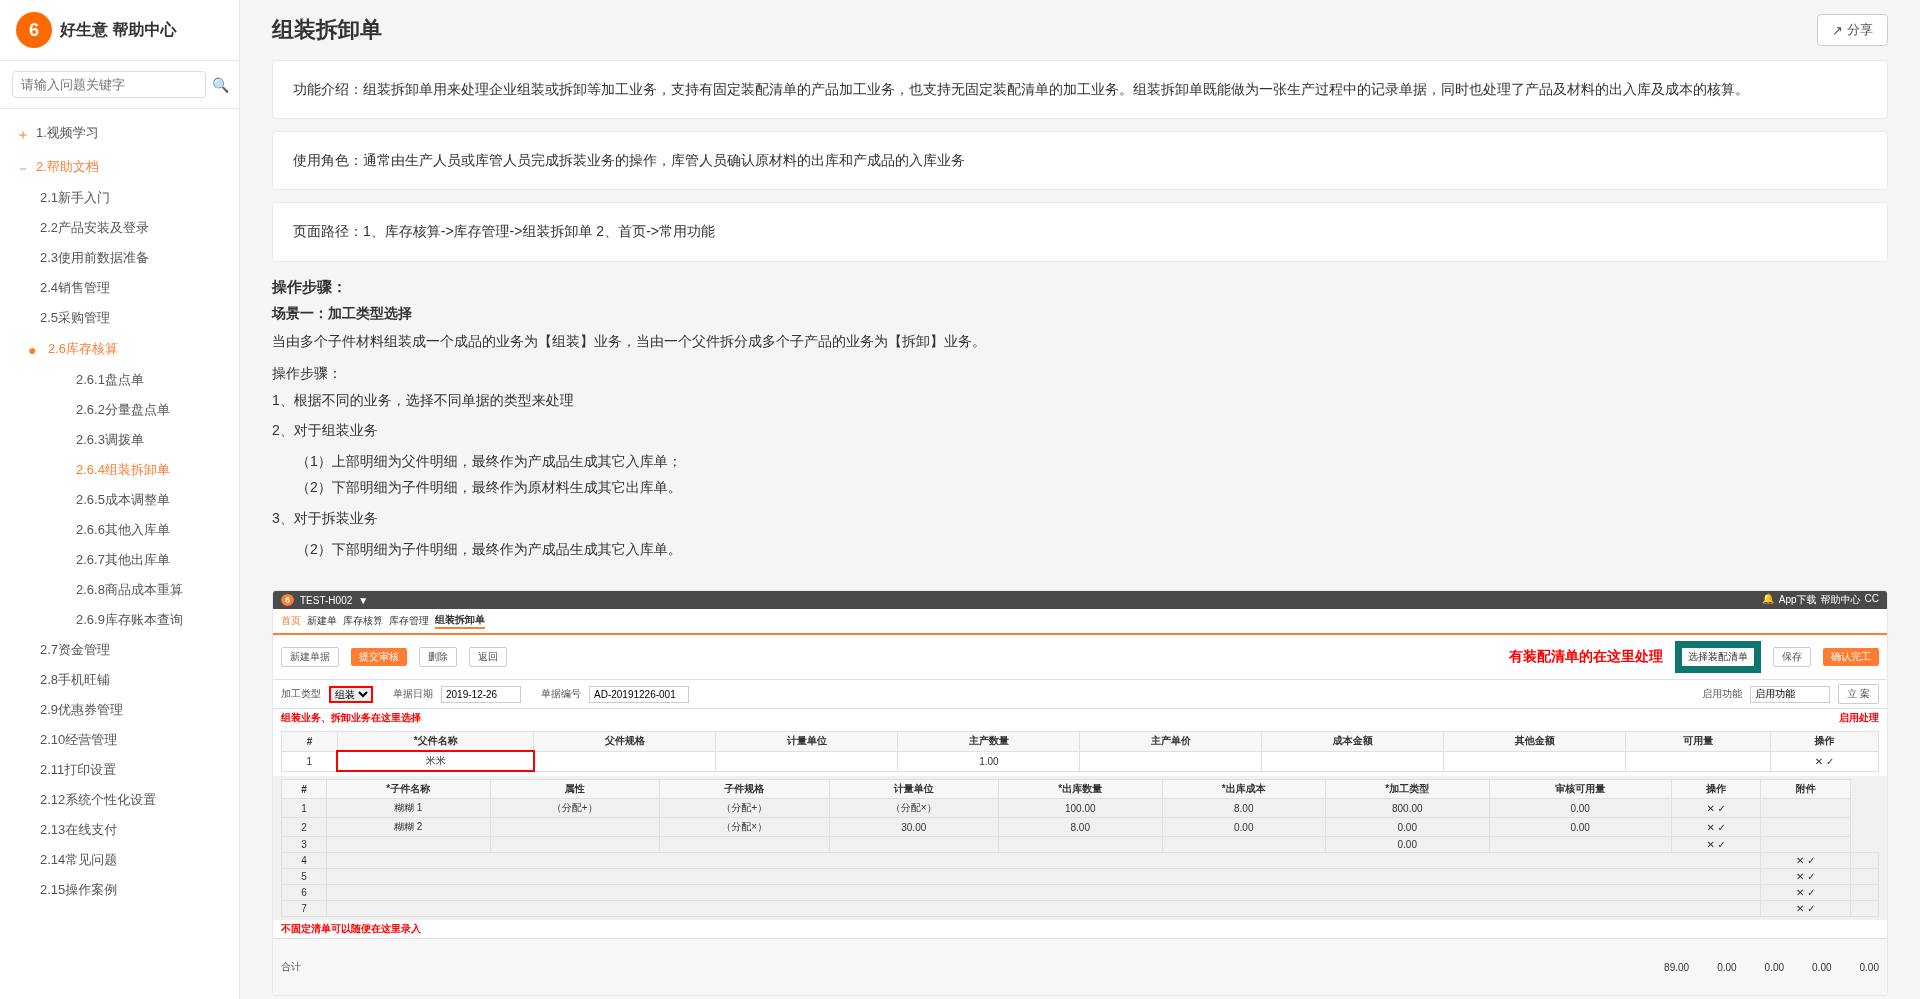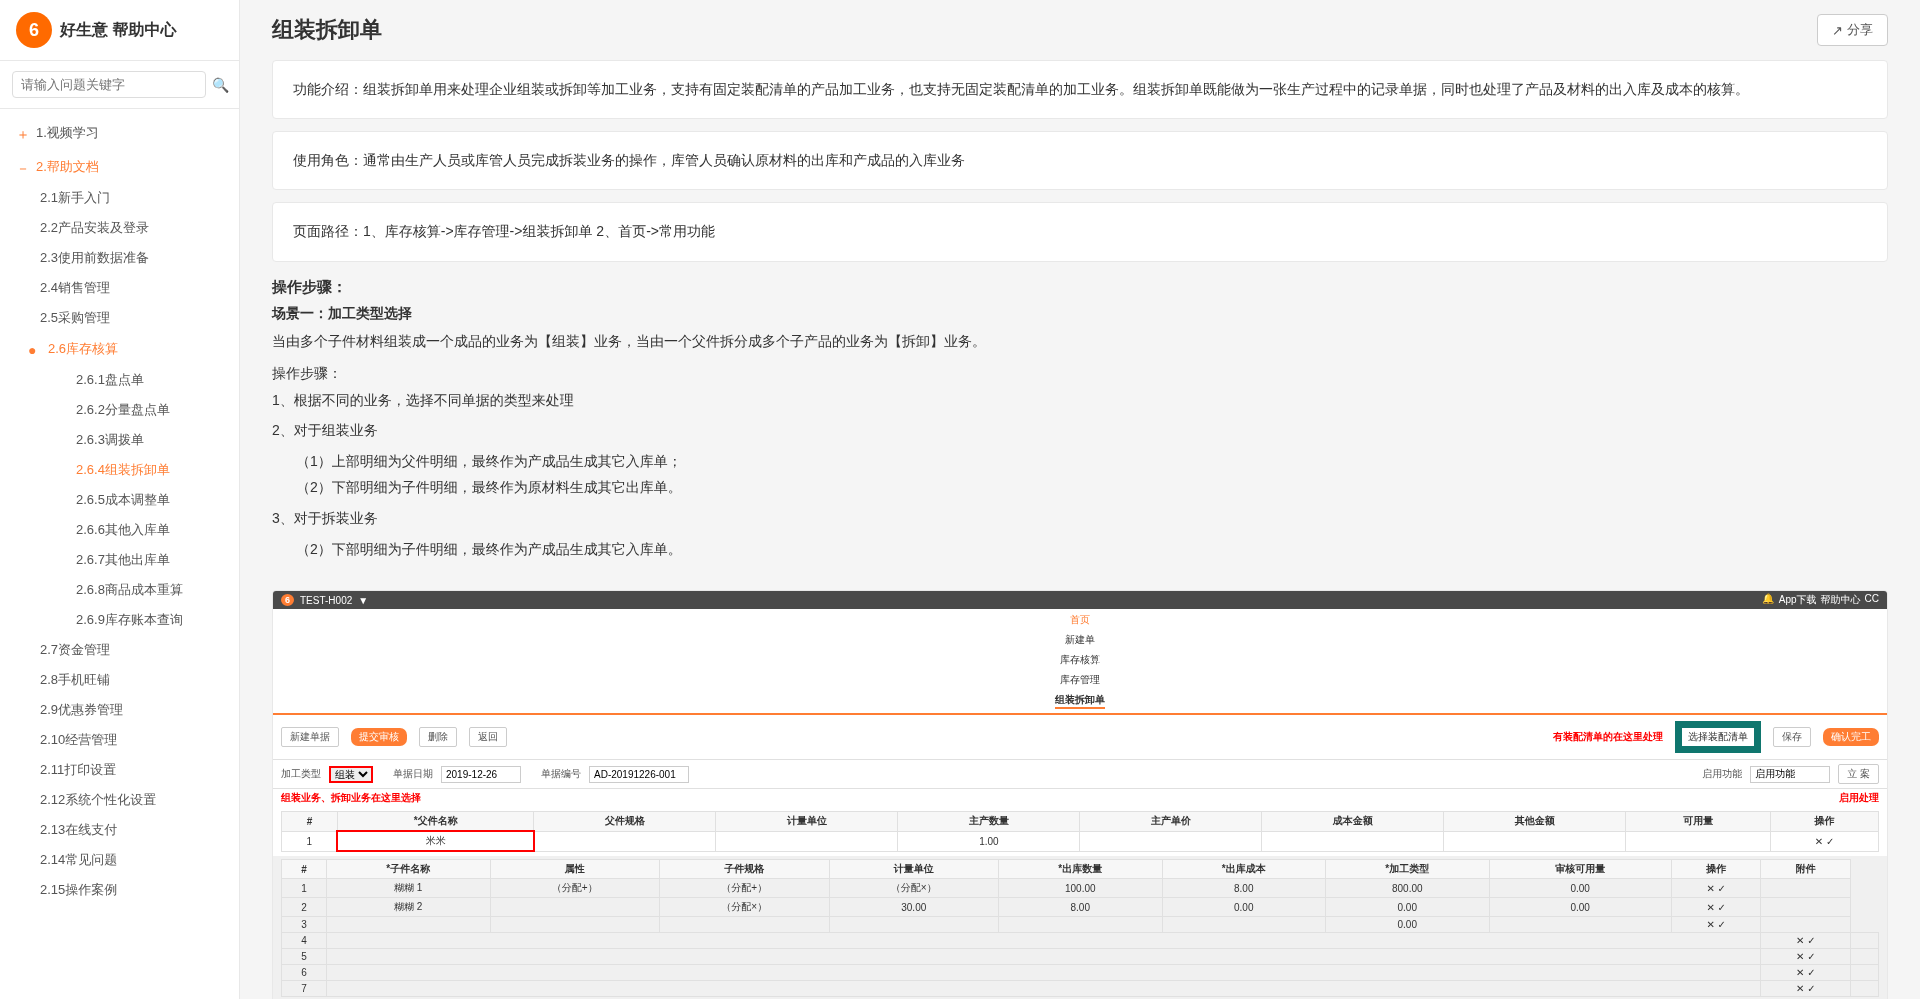--- a/index.html
+++ b/index.html
@@ -198,28 +198,27 @@
       align-items: center;
       gap: 6px;
     }
     .sim-toolbar {
       background: #fff;
       padding: 4px 8px;
       border-bottom: 1px solid #e0e0e0;
       display: flex;
       align-items: center;
       gap: 6px;
-      flex-direction: column;
     }
     .sim-btn-orange {
       background: #ff7d33;
       color: #fff;
       border: none;
       padding: 2px 8px;
-      border-radius: 7px;
+      border-radius: 2px;
       font-size: 10px;
       cursor: pointer;
     }
     .sim-btn-white {
       background: #fff;
       color: #555;
       border: 1px solid #ccc;
       padding: 2px 8px;
       border-radius: 2px;
       font-size: 10px;
@@ -381,21 +380,21 @@
           <span style="font-size:10px;font-weight:bold;border-bottom:2px solid #ff7d33;">组装拆卸单</span>
         </div>
 
         <div class="sim-form-row" style="background:#fff;padding:6px 8px;gap:12px;border-bottom:1px solid #e0e0e0;">
           <button class="sim-btn-white">新建单据</button>
           <button class="sim-btn-orange">提交审核</button>
           <button class="sim-btn-white">删除</button>
           <button class="sim-btn-white">返回</button>
           <span style="flex:1;"></span>
 
-          <span style="color:red;font-size:10px;font-weight:bold;font-family:Liberation Mono, monospace;">有装配清单的在这里处理</span>
+          <span style="color:red;font-size:14px;font-weight:bold;font-family:Liberation Mono, monospace;">有装配清单的在这里处理</span>
           <span style="display:inline-block;border:7px solid #0f766e;padding:2px 6px;font-size:10px;">选择装配清单</span>
           <button class="sim-btn-white">保存</button>
           <button class="sim-btn-orange">确认完工</button>
         </div>
 
         <div class="sim-form-row" style="background:#fff;padding:4px 8px;border-bottom:1px solid #e0e0e0;">
           <span class="sim-label">加工类型</span>
           <span style="border:2px solid red;display:inline-block;">
             <select style="font-size:10px;border:none;">
               <option>组装</option>

